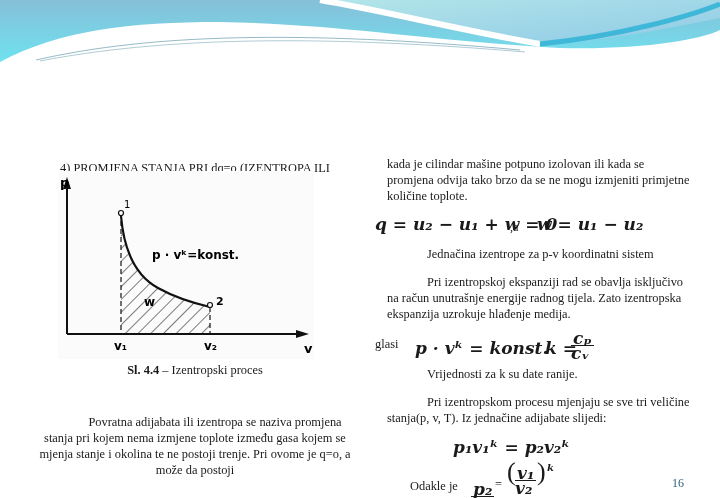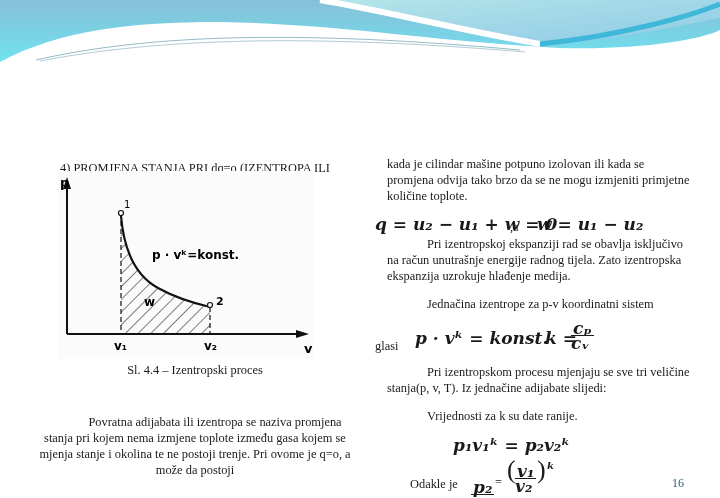--- a/index.html
+++ b/index.html
@@ -15,21 +15,21 @@
       font-size: 12.4px; line-height: 16px; text-align: center; margin: 16px;
     }
     .figure {
       position: absolute; left: 24px; top: 27px; width: 256px; height: 188px;
       background: #fbfbfb;
     }
     .caption {
       position: absolute; left: 0; top: 219px; width: 322px; text-align: center;
       font-size: 12.4px;
     }
-    .caption b { font-weight: normal; }
+    .caption b { font-weight: bold; }
     .left-para {
       position: absolute; left: 0; top: 258px; width: 322px;
       font-size: 12.4px; line-height: 16px; text-align: center;
     }
     .indent { text-indent: 40px; }
     .right-col { position: absolute; left: 375px; top: 144px; width: 330px; font-size: 12.4px; line-height: 16px; }
     .right-col p { margin: 12px; }
     .math { font-family: "DejaVu Serif", serif; font-style: italic; font-weight: bold; font-size: 17px; }
     .row { position: relative; height: 18px; }
     .frac { display: inline-flex; flex-direction: column; align-items: flex-start; vertical-align: middle; line-height: 14px; }
@@ -98,33 +98,33 @@
   <p class="left-para indent">Povratna adijabata ili izentropa se naziva promjena stanja pri kojem nema izmjene toplote između gasa kojem se mjenja stanje i okolina te ne postoji trenje. Pri ovome je q=o, a može da postoji</p>
 </div>
 
 <div class="right-col">
   <p>kada je cilindar mašine potpuno izolovan ili kada se promjena odvija tako brzo da se ne mogu izmjeniti primjetne količine toplote.</p>
   <div class="row">
     <span class="math" style="position:absolute;left:0;top:0">q = u₂ − u₁ + w = 0</span>
     <span style="position:absolute;left:135px;top:3px">,a</span>
     <span class="math" style="position:absolute;left:162px;top:0">w = u₁ − u₂</span>
   </div>
+  <p class="indent">Jednačina izentrope za p-v koordinatni sistem</p>
   <p class="indent" style="margin-top:2px">Pri izentropskoj ekspanziji rad se obavlja isključivo na račun unutrašnje energije radnog tijela. Zato izentropska ekspanzija uzrokuje hlađenje medija.</p>
-  <p class="indent">Jednačina izentrope za p-v koordinatni sistem</p>
   <div class="row" style="height:28px">
-    <span style="position:absolute;left:0;top:14px">glasi</span>
+    <span style="position:absolute;left:0;top:2px">glasi</span>
     <span class="math" style="position:absolute;left:40px;top:6px">p · vᵏ = konst.</span>
     <span class="math" style="position:absolute;left:170px;top:6px">k =</span>
     <span class="math frac" style="position:absolute;left:196px;top:-3px">
       <span class="num">cₚ</span>
       <span>cᵥ</span>
     </span>
   </div>
+  <p class="indent" style="margin-top:4px">Vrijednosti za k su date ranije.</p>
   <p class="indent">Pri izentropskom procesu mjenjaju se sve tri veličine stanja(p, v, T). Iz jednačine adijabate slijedi:</p>
-  <p class="indent" style="margin-top:4px">Vrijednosti za k su date ranije.</p>
   <div class="row" style="height:22px">
     <span class="math" style="position:absolute;left:78px;top:1px">p₁v₁ᵏ = p₂v₂ᵏ</span>
   </div>
   <div class="row" style="height:44px;margin-top:6px">
     <span style="position:absolute;left:35px;top:12px">Odakle je</span>
     <span class="math frac" style="position:absolute;left:96px;top:16px">
       <span class="num">p₂</span>
       <span>p₁</span>
     </span>
     <span style="position:absolute;left:120px;top:10px">=</span>

